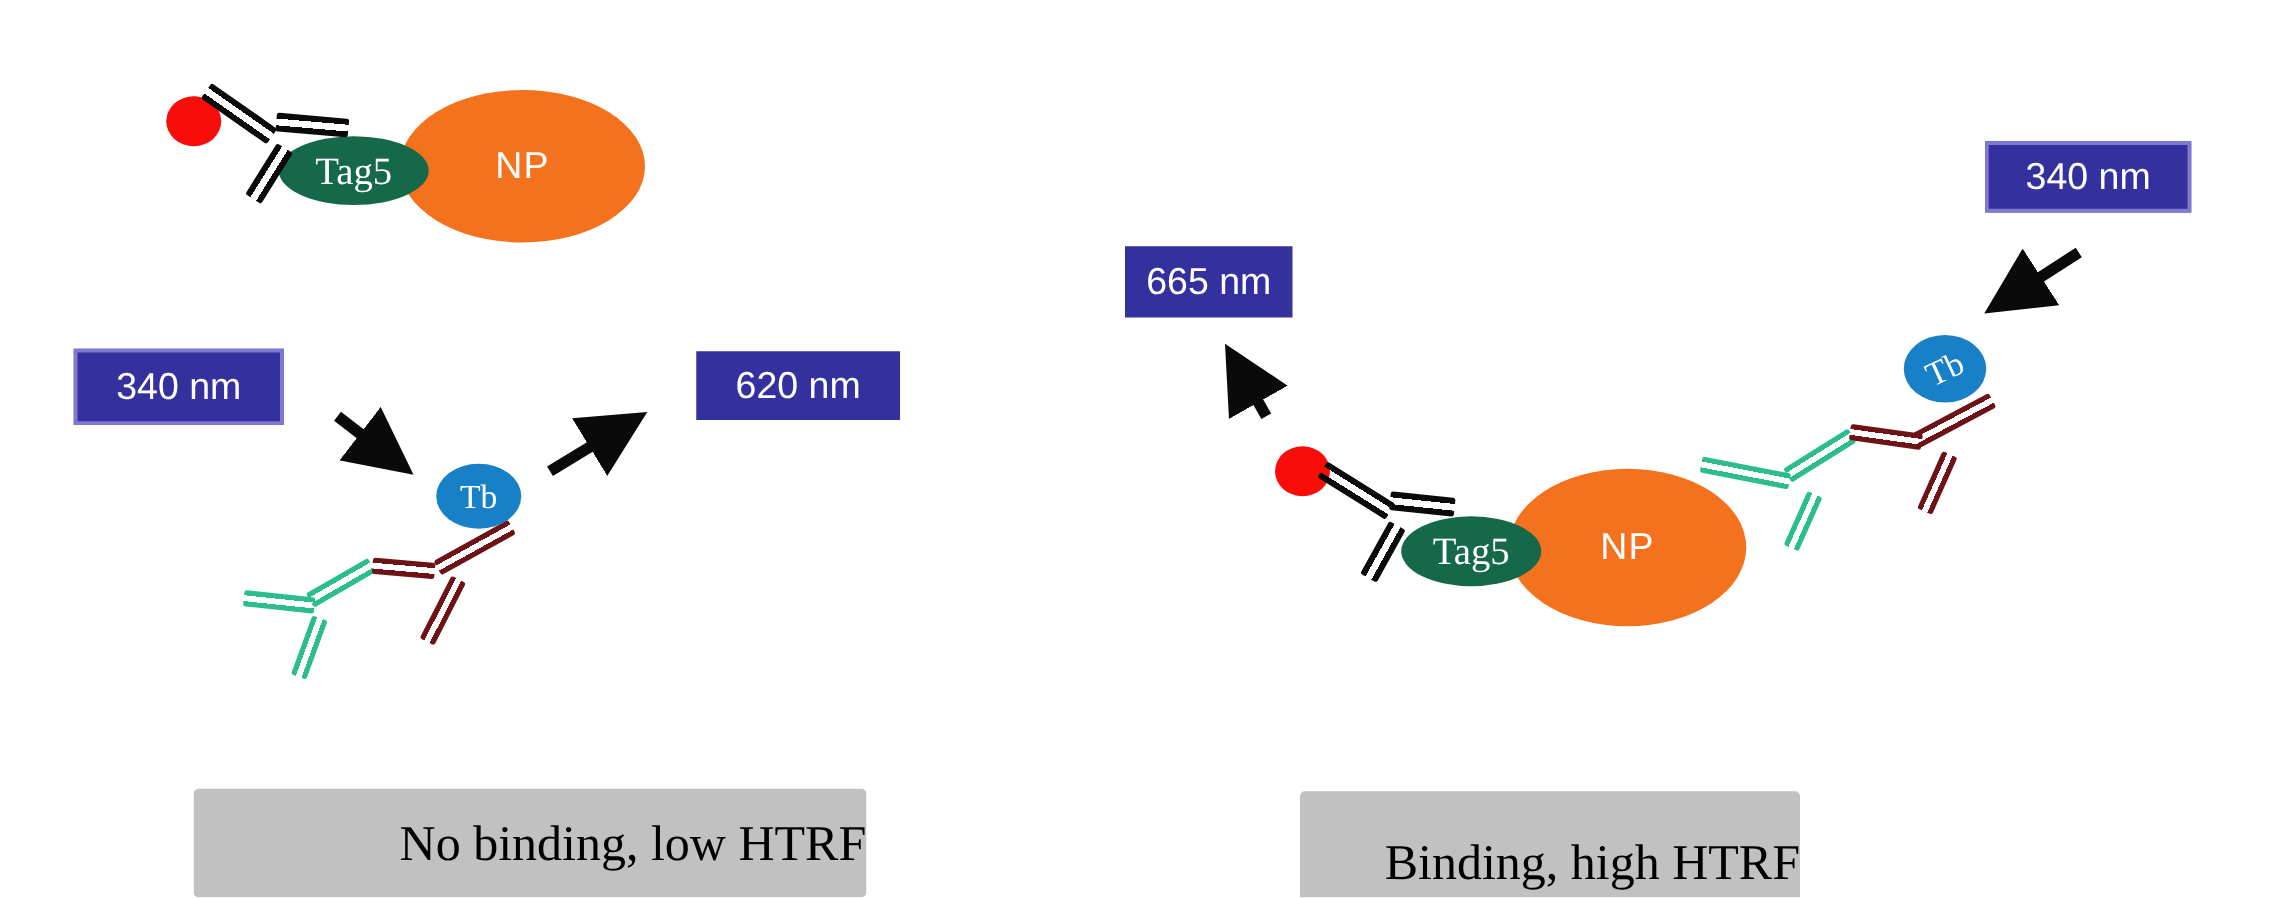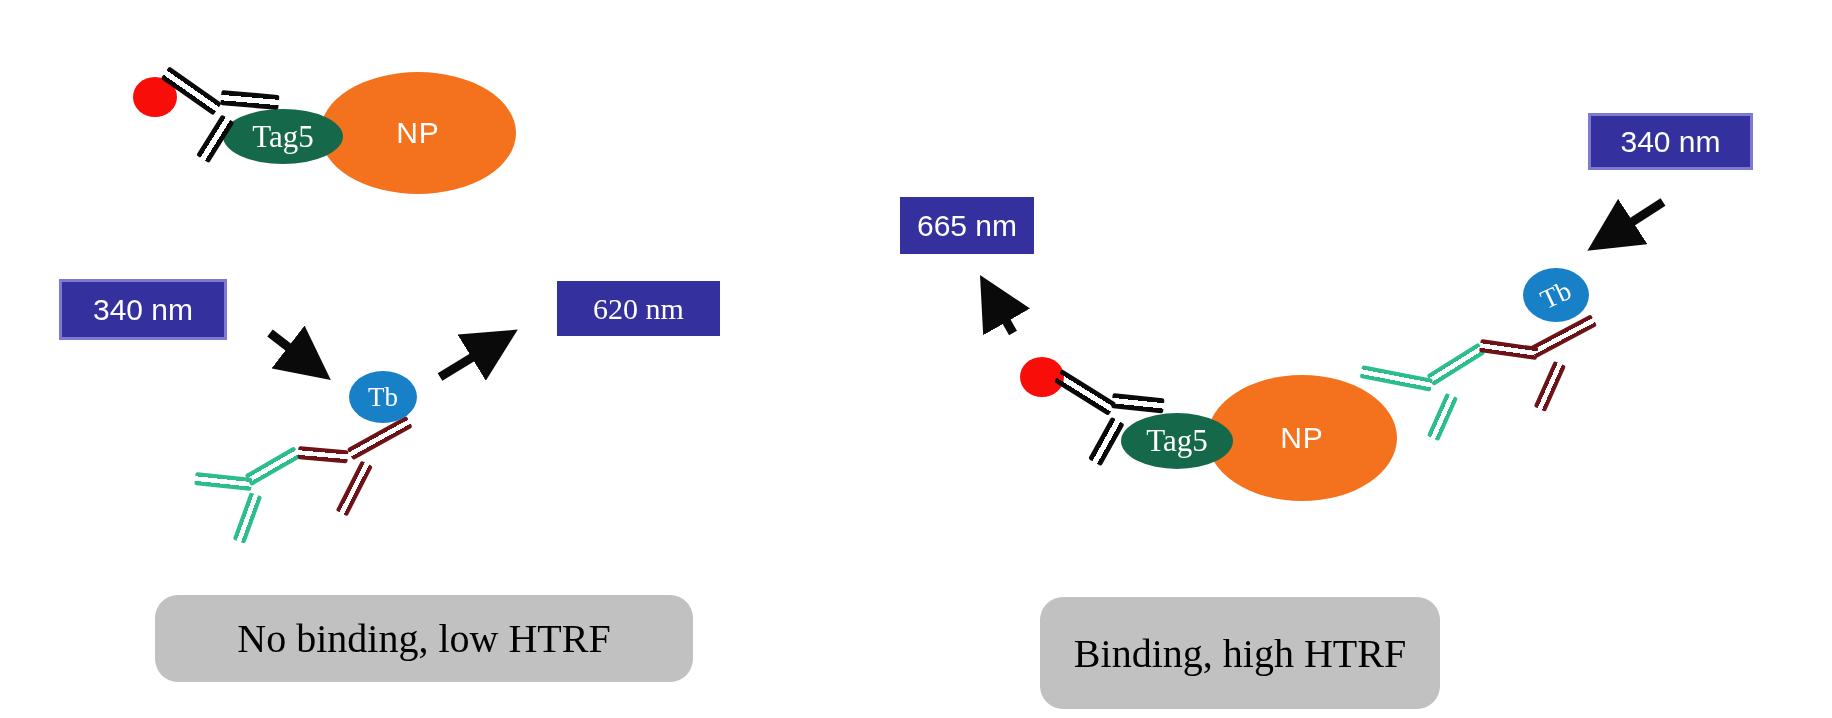--- a/index.html
+++ b/index.html
@@ -20,22 +20,22 @@
   .seg.black{--segc:#0a0a0a;height:15px;}
   .seg.teal{--segc:var(--teal);}
   .seg.maroon{--segc:var(--maroon);}
 
   
   .wavebox{position:absolute;background:var(--navy);color:#fff;display:flex;align-items:center;
            justify-content:center;font:30px "Liberation Sans",sans-serif;box-sizing:border-box;}
   .wavebox.bordered{border:3px solid var(--navy-border);justify-content:center;}
 
   
-  .caption{position:absolute;background:var(--graybox);border-radius:23px;display:flex;align-items:center;
-           justify-content:center;font:40px "Liberation Serif",serif;color:#000;}
+  .caption{position:absolute;background:var(--graybox);border-radius:4px;display:flex;align-items:center;
+           justify-content:flex-end;font:40px "Liberation Serif",serif;color:#000;margin-top:36px;}
 
   #arrows{position:absolute;left:0;top:0;pointer-events:none;}
 </style>
 </head>
 <body>
 
 <div id="canvas">
 
   <div class="ell np" style="left:320px;top:72px;width:196px;height:122px;">
     <span>NP</span>
@@ -56,21 +56,21 @@
   <div class="seg maroon" style="left:350px;top:448px;width:68px;transform:rotate(-29deg);"></div>
   <div class="seg maroon" style="left:367px;top:457px;width:56px;transform:rotate(117deg);"></div>
 
   <div class="ell tb" style="left:349px;top:371px;width:68px;height:52px;">
     <span>Tb</span>
   </div>
 
   <div class="wavebox bordered" style="left:59px;top:279px;width:168px;height:61px;">
     <span>340 nm</span>
   </div>
-  <div class="wavebox" style="left:557px;top:281px;width:163px;height:55px;font-family:Liberation Serif, serif;">
+  <div class="wavebox" style="left:557px;top:281px;width:163px;height:55px;">
     <span>620 nm</span>
   </div>
 
   <div class="caption" style="left:155px;top:595px;width:538px;height:87px;">
     <span>No binding, low HTRF</span>
   </div>
 
   <div class="ell np" style="left:1207px;top:375px;width:190px;height:126px;">
     <span>NP</span>
   </div>

